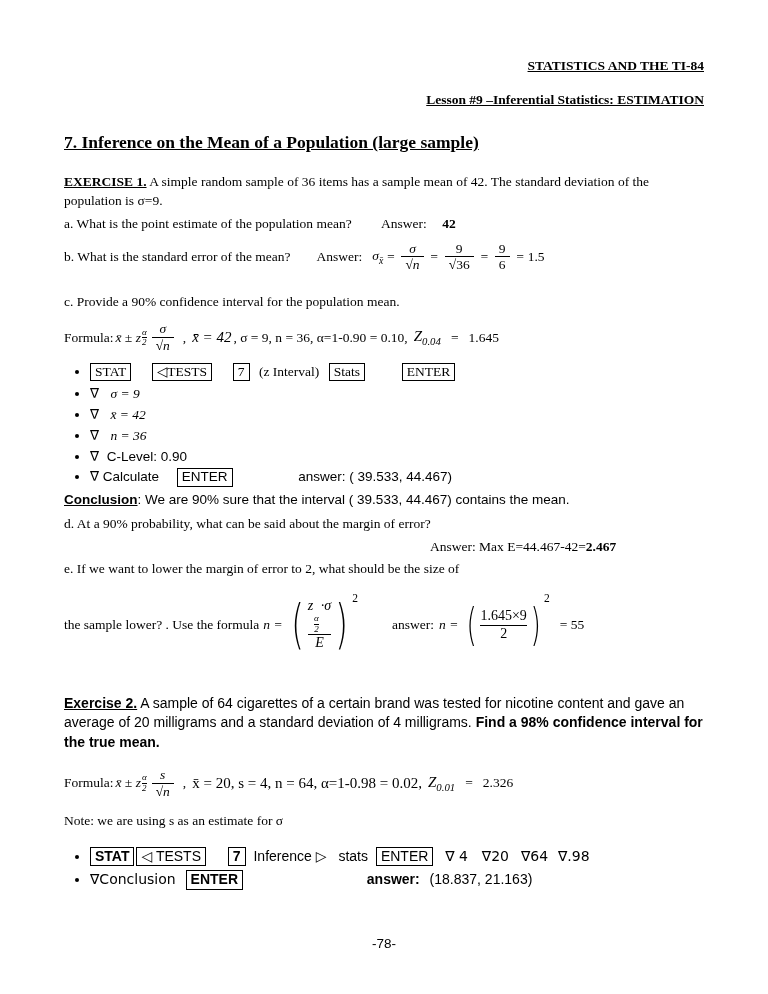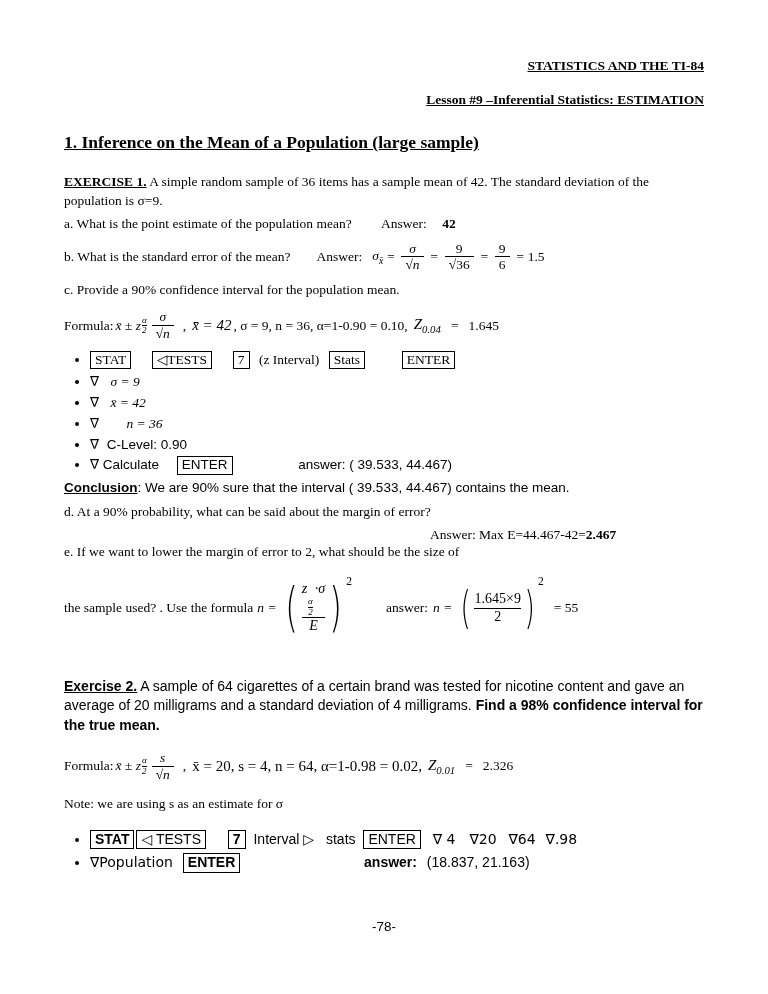--- a/index.html
+++ b/index.html
@@ -75,21 +75,21 @@
 
 <div class="page">
 
   <div class="doc-title center">
     <span class="bu">STATISTICS AND THE TI-84</span>
   </div>
   <div class="doc-subtitle center">
     <span class="bu">Lesson #9 –Inferential Statistics: ESTIMATION</span>
   </div>
   <div class="section-heading">
-    <span>1. Inference on the Mean of a Population (large sample)</span>
+    <span>7. Inference on the Mean of a Population (large sample)</span>
   </div>
 
   <p class="para">
     <span class="bu">EXERCISE 1.</span>
     <span> A simple random sample of 36 items has a sample mean of 42. The standard deviation of the population is σ=9.</span>
   </p>
 
   <p class="para">
     <span>a. What is the point estimate of the population mean?</span>
     <span class="ans-gap">Answer:</span>
@@ -114,21 +114,21 @@
     </span>
     <span class="math" style="margin:0 3px">=</span>
     <span class="frac">
       <span class="num">9</span>
       <span class="den">6</span>
     </span>
     <span class="math" style="margin:0 3px">=</span>
     <span>1.5</span>
   </div>
 
-  <p class="para" style="margin-top:6px">
+  <p class="para" style="margin-top:18px">
     <span>c.  Provide a 90% confidence interval for the population mean.</span>
   </p>
 
   <div class="inline-row" style="height:42px;">
     <span>Formula:</span>
     <span class="math" style="margin-left:2px">x̄ ± z</span>
     <span class="ssub">
       <span>α</span>
       <span class="d2">2</span>
     </span>
@@ -161,21 +161,21 @@
     <li>
       <span class="tri">∇</span>
       <span class="math" style="margin-left:8px">σ = 9</span>
     </li>
     <li>
       <span class="tri">∇</span>
       <span class="math" style="margin-left:8px">x̄ = 42</span>
     </li>
     <li>
       <span class="tri">∇</span>
-      <span class="math" style="margin-left:24px">n = 36</span>
+      <span class="math" style="margin-left:8px">n = 36</span>
     </li>
     <li class="sans">
       <span class="tri">∇</span>
       <span style="margin-left:4px">C-Level: 0.90</span>
     </li>
     <li class="sans">
       <span class="tri">∇</span>
       <span style="">Calculate</span>
       <span class="key" style="margin-left:14px">ENTER</span>
       <span class="gap-lg"></span>
@@ -187,26 +187,26 @@
     <span class="bu">Conclusion</span><span>:  We are 90% sure that the interval  ( 39.533, 44.467) contains the mean.</span>
   </p>
 
   <p class="para">
     <span>d.  At a 90% probability, what can be said about the margin of error?</span>
   </p>
   <div class="d-answer">
     <span>Answer:  Max E=44.467-42=</span><span class="b">2.467</span>
   </div>
 
-  <p class="para" style="">
+  <p class="para" style="margin-top:5px">
     <span>e. If we want to lower the margin of error to 2, what should be the size of</span>
   </p>
 
   <div class="e-formula">
-    <span>the sample used? . Use the formula </span>
+    <span>the sample lower? . Use the formula </span>
     <span class="math" style="margin:0 4px">n =</span>
     <span class="bp">(</span>
     <span class="bigfrac math">
       <span class="num">
         <span>z</span><span class="ssub">
             <span>α</span>
             <span class="d2">2</span>
           </span><span>·σ</span>
       </span>
       <span class="den">E</span>
@@ -256,30 +256,30 @@
 
   <p class="para" style="margin-top:8px">
     <span>Note: we are using s as an estimate for σ</span>
   </p>
 
   <ul class="steps ex2" style="margin-top:16px">
     <li>
       <span class="key b">STAT</span><span class="key" style="margin-left:2px">◁ TESTS</span>
       <span class="gap-sm"></span>
       <span class="key b">7</span>
-      <span style="margin:0 4px">Interval ▷</span>
+      <span style="margin:0 4px">Inference ▷</span>
       <span style="margin:0 4px">stats</span>
       <span class="key">ENTER</span>
       <span class="tri" style="margin-left:8px">∇ 4</span>
       <span class="tri" style="margin-left:10px">∇20</span>
       <span class="tri" style="margin-left:8px">∇64</span>
       <span class="tri" style="margin-left:6px">∇.98</span>
     </li>
     <li>
-      <span class="tri">∇Population</span>
+      <span class="tri">∇Conclusion</span>
       <span class="key b" style="margin-left:6px">ENTER</span>
       <span class="gap-lg"></span><span class="gap-lg"></span>
       <span class="b">answer:</span>
       <span style="margin-left:6px">(18.837, 21.163)</span>
     </li>
   </ul>
 
 
   <div class="footer">
     <span>-78-</span>

